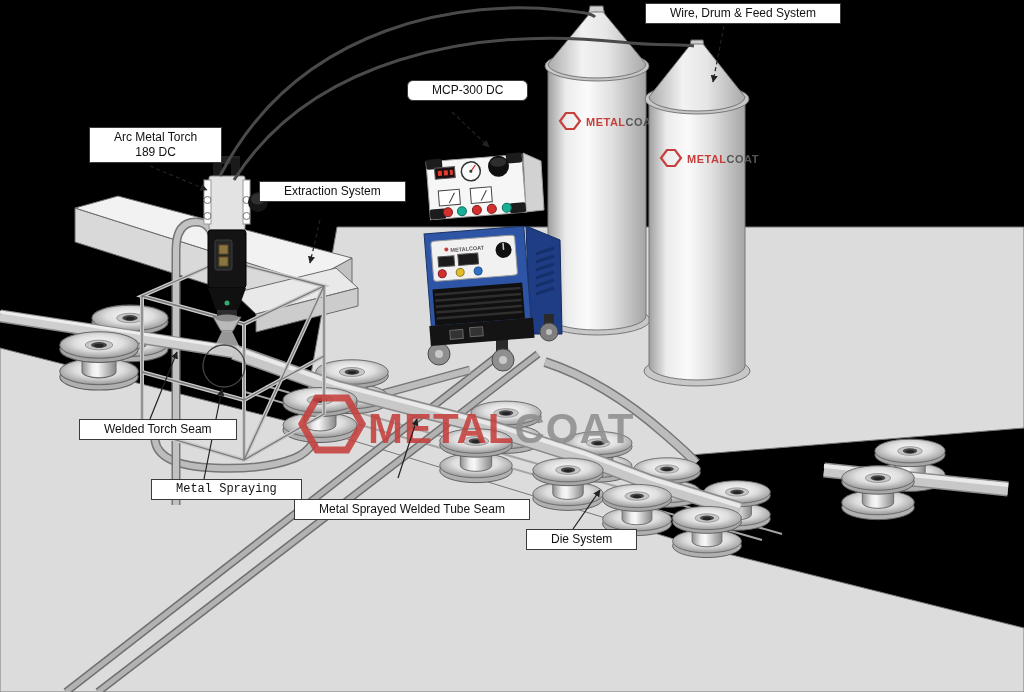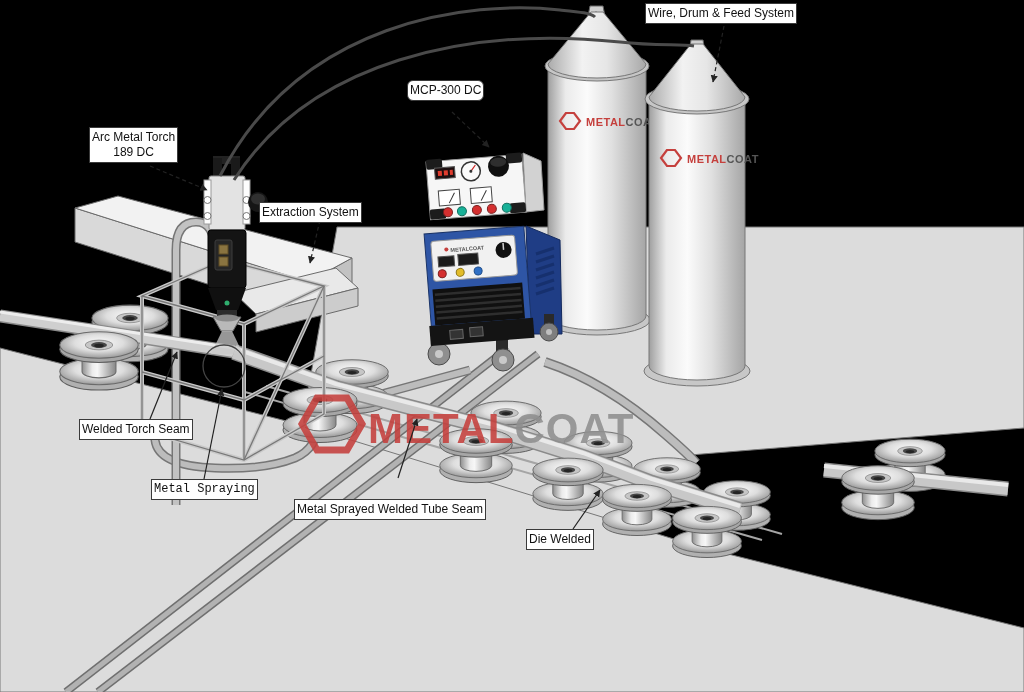--- a/index.html
+++ b/index.html
@@ -1,20 +1,20 @@
 <!DOCTYPE html>
 <html><head>
 <meta charset="utf-8">
 <style>
   html,body{margin:0;padding:0;background:#000;}
   .scene{position:relative;width:1024px;height:692px;background:#000;overflow:hidden;
          font-family:"Liberation Sans",sans-serif;}
   .scene svg{position:absolute;left:0;top:0;}
   .label{position:absolute;background:#fff;border:1px solid #3a3a3a;color:#111;
-         font-size:12px;line-height:1.25;padding:2px 2px;white-space:nowrap;}
+         font-size:12px;line-height:1.25;padding:2px 24px;white-space:nowrap;}
   .label.two-line{text-align:center;}
   .label.two-line span{display:block;}
 </style>
 </head>
 <body>
 
 <div class="scene">
 <svg width="1024" height="692" viewBox="0 0 1024 692">
   <defs>
     <marker id="arr" markerWidth="8" markerHeight="8" refX="5.5" refY="3" orient="auto">
@@ -296,18 +296,18 @@
     <path d="M573,529 L600,490" marker-end="url(#arr)"></path>
   </g>
 </svg>
 
   <div class="label" style="left:645px;top:3px;">Wire, Drum &amp; Feed System</div>
   <div class="label" style="left:407px;top:80px;border-radius:6px;">MCP-300 DC</div>
   <div class="label two-line" style="left:89px;top:127px;">
     <span>Arc Metal Torch</span>
     <span>189 DC</span>
   </div>
-  <div class="label" style="left:259px;top:202px;">Extraction System</div>
+  <div class="label" style="left:259px;top:181px;">Extraction System</div>
   <div class="label" style="left:79px;top:419px;">Welded Torch Seam</div>
   <div class="label" style="left:151px;top:479px;font-family:Liberation Mono, monospace;">Metal Spraying</div>
   <div class="label" style="left:294px;top:499px;">Metal Sprayed Welded Tube Seam</div>
-  <div class="label" style="left:526px;top:529px;">Die Welded</div>
+  <div class="label" style="left:526px;top:529px;">Die System</div>
 </div>
 
 </body></html>

